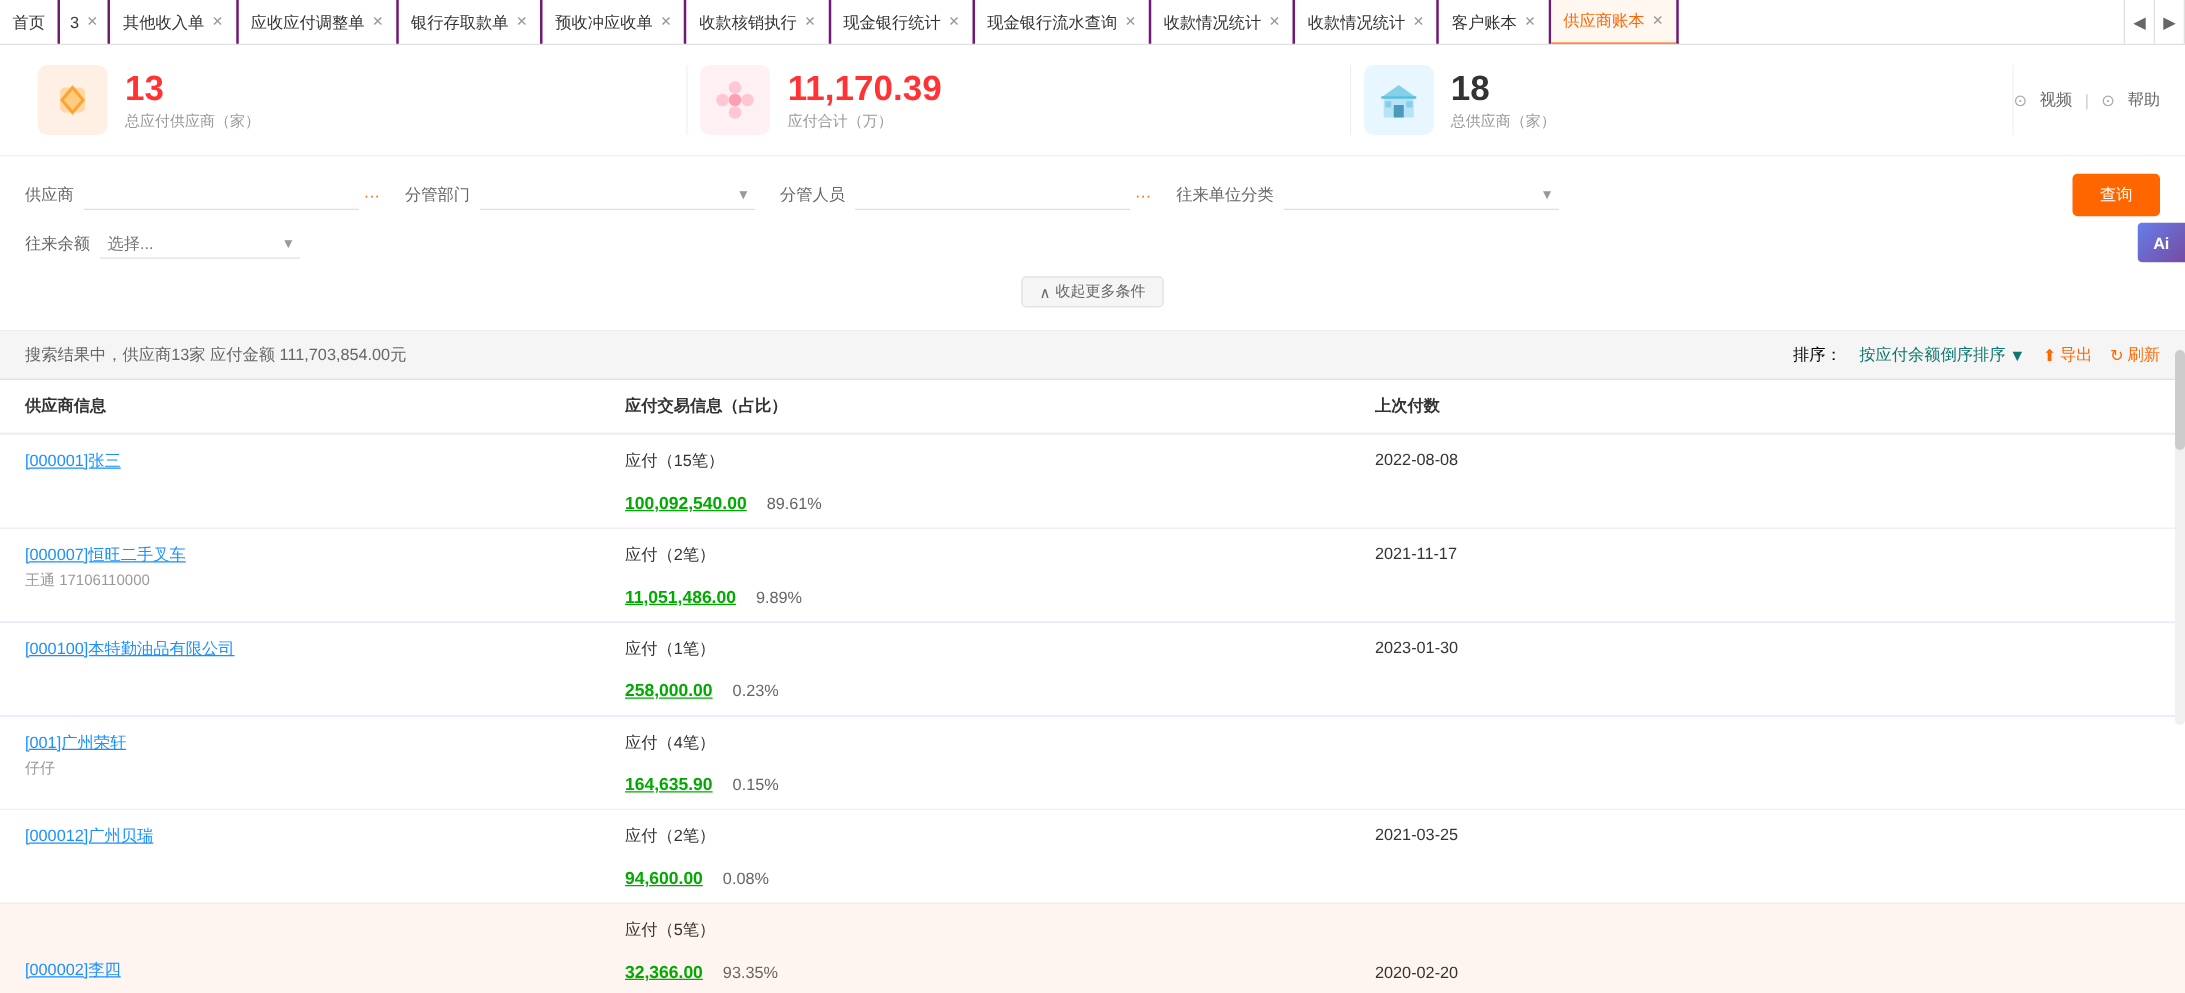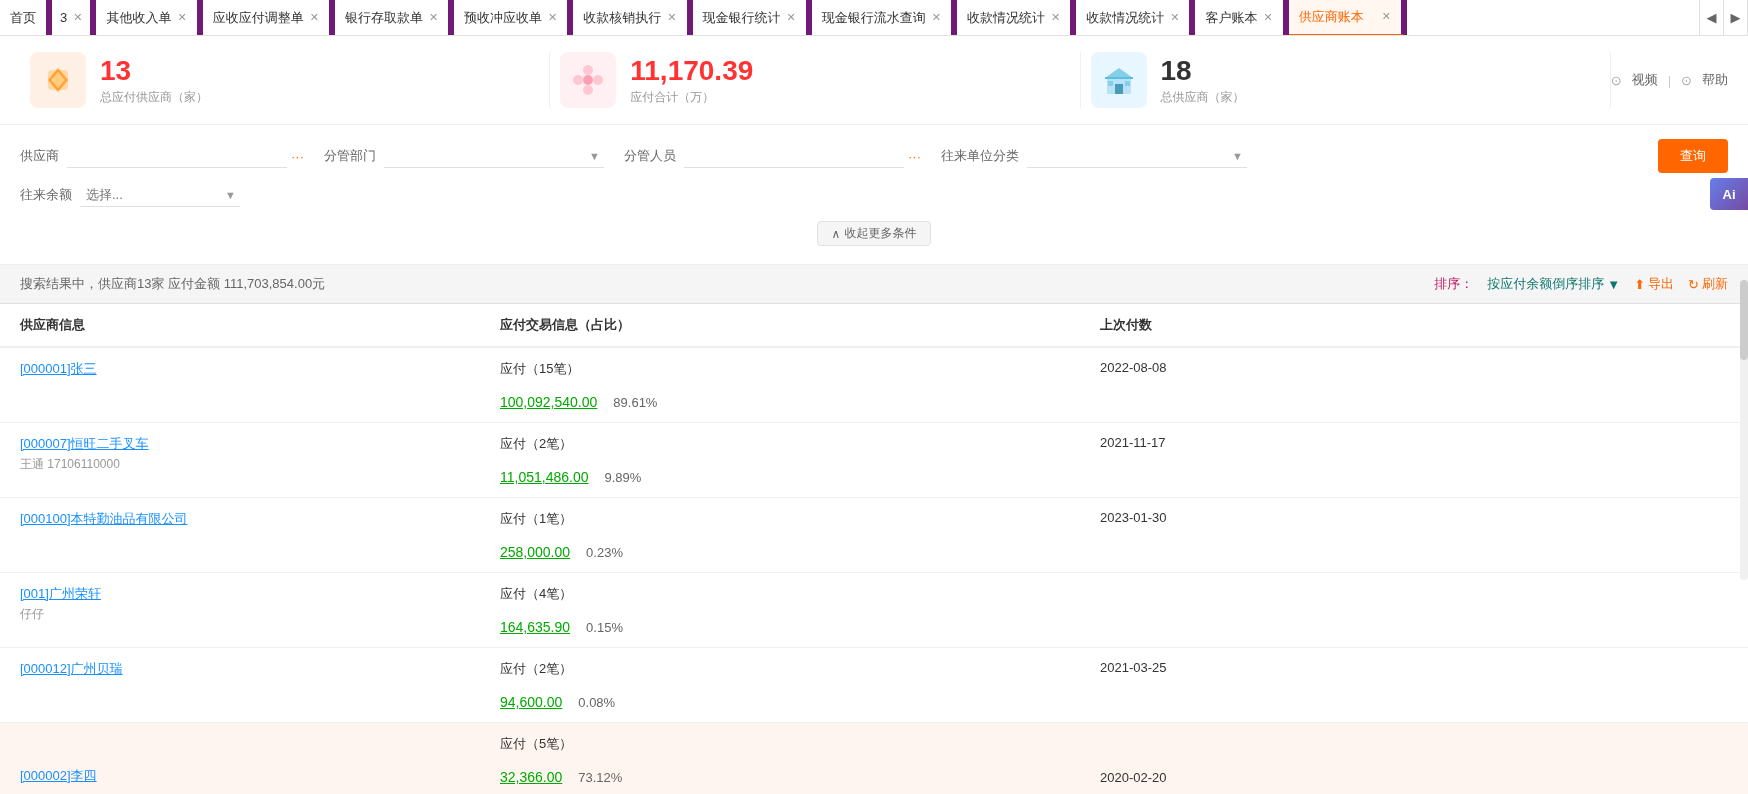--- a/index.html
+++ b/index.html
@@ -13,31 +13,30 @@
       align-items: center;
       height: 36px;
       padding: 0;
       overflow: hidden;
     }
     .nav-tab {
       display: flex;
       align-items: center;
       padding: 0 10px;
       height: 36px;
-      border-right: 6px solid #701a75;
+      border-right: 2px solid #701a75;
       white-space: nowrap;
       cursor: pointer;
       font-size: 13px;
       color: #333;
     }
     .nav-tab.active {
       background: #fff7f0;
       color: #ff6600;
       border-bottom: 2px solid #ff6600;
-      gap: 12px;
     }
     .nav-tab .close-btn {
       margin-left: 6px;
       color: #999;
       font-size: 11px;
       cursor: pointer;
     }
     .nav-arrows {
       margin-left: auto;
       display: flex;
@@ -259,21 +258,21 @@
       display: flex;
       flex-direction: column;
       gap: 16px;
     }
     .tx-label {
       font-size: 13px;
       color: #333;
     }
     .tx-amount {
       font-size: 14px;
-      font-weight: normal;
+      font-weight: bold;
       color: #00aa00;
       text-decoration: underline;
       cursor: pointer;
     }
     .tx-percent {
       font-size: 13px;
       color: #666;
       margin-left: 16px;
     }
     .tx-row {
@@ -481,21 +480,21 @@
     <button class="collapse-btn">
       <span>∧</span>
       <span>收起更多条件</span>
     </button>
   </div>
 </div>
 
 <div class="results-bar">
   <span>搜索结果中，供应商13家   应付金额 111,703,854.00元</span>
   <div class="right-actions">
-    <span style="color:#be185d;">排序：</span>
+    <span style="color:#000000;">排序：</span>
     <span class="sort-btn">
       <span>按应付余额倒序排序</span>
       <span>▼</span>
     </span>
     <span class="action-btn">
       <span>⬆</span>
       <span>导出</span>
     </span>
     <span class="action-btn">
       <span>↻</span>
@@ -605,21 +604,21 @@
       <div class="table-row-wrap highlighted">
       <div class="col-supplier">
         <div class="supplier-name">[000002]李四</div>
 
       </div>
       <div class="col-transaction">
         <div class="transaction-info">
           <div class="tx-label">应付（5笔）</div>
           <div class="tx-row">
             <span class="tx-amount">32,366.00</span>
-            <span class="tx-percent">73.12%</span>
+            <span class="tx-percent">93.35%</span>
           </div>
         </div>
       </div>
       <div class="col-lastpay">
         <span class="last-pay">2020-02-20</span>
       </div>
     </div>
     </div>
 </div>
 

